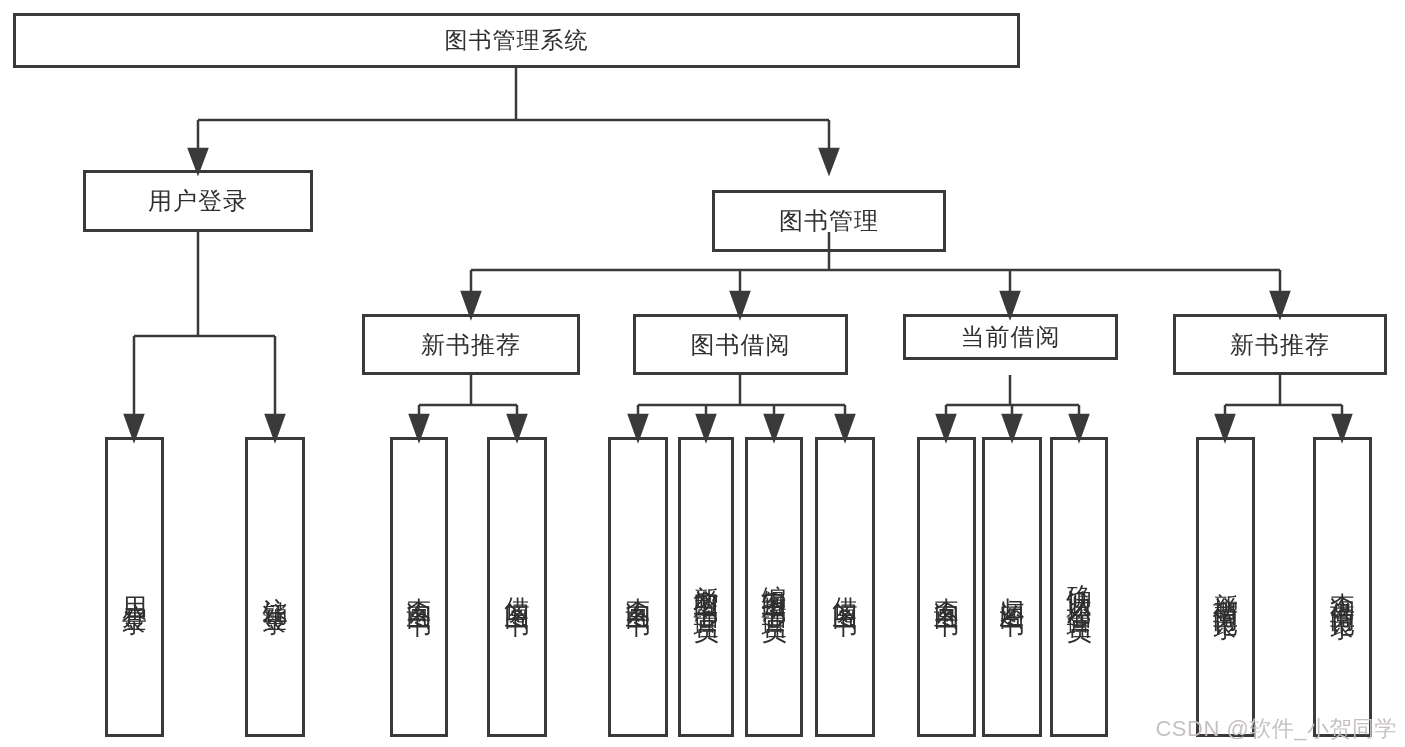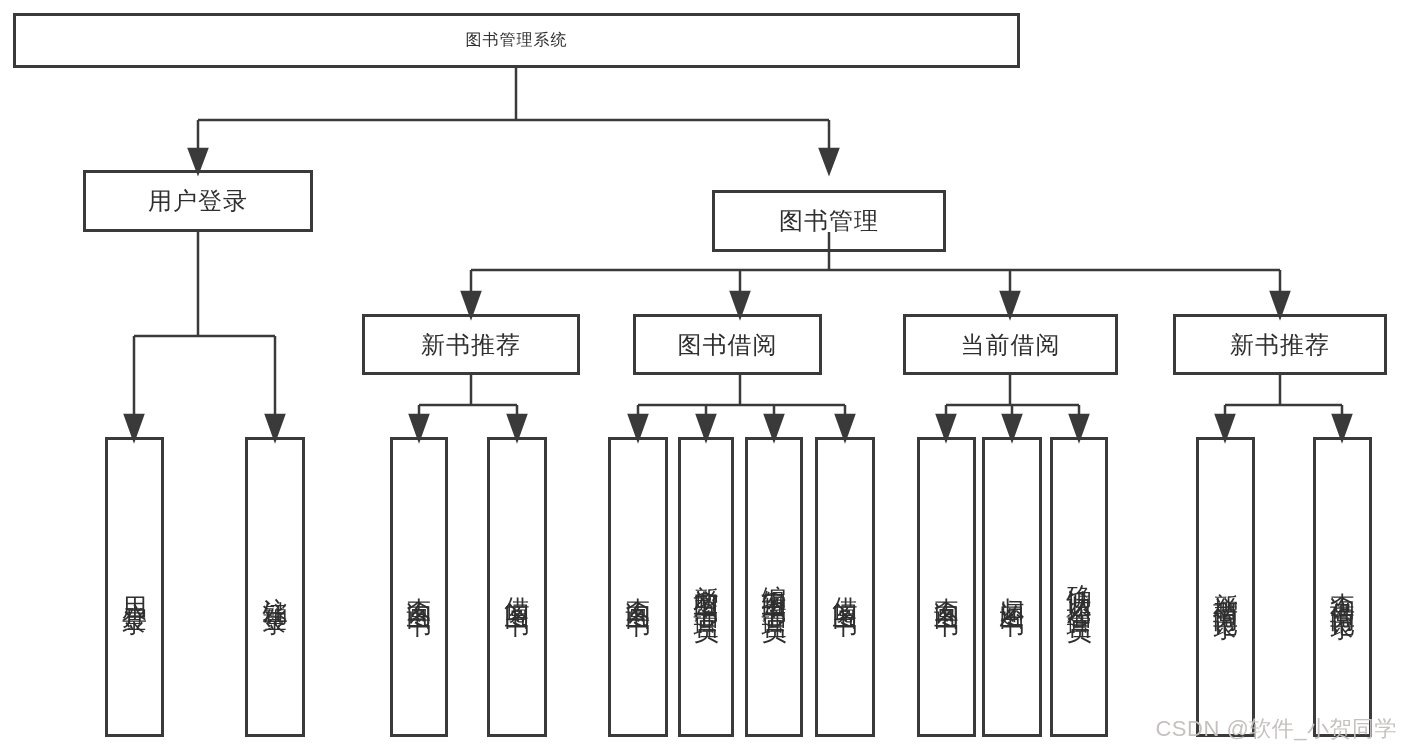--- a/index.html
+++ b/index.html
@@ -15,21 +15,21 @@
     box-sizing:border-box;
     background:#ffffff;
     border:3px solid #3a3a3a;
     display:flex;
     align-items:center;
     justify-content:center;
     color:#2f2f2f;
     z-index:2;
   }
   .h-node { font-size:24px; letter-spacing:1px; }
-  .root-node { font-size:16px; letter-spacing:1px; }
+  .root-node { font-size:23px; letter-spacing:1px; }
   .v-node { z-index:2; }
   .v-label {
     writing-mode:vertical-rl;
     text-orientation:mixed;
     font-size:25px;
     letter-spacing:5px;
     line-height:1;
     white-space:nowrap;
   }
   #connectors {
@@ -138,24 +138,24 @@
   <div class="node h-node" style="left:83px; top:170px; width:230px; height:62px;">
     <span>用户登录</span>
   </div>
   <div class="node h-node" style="left:712px; top:170px; width:234px; height:62px;margin-top:20px;">
     <span>图书管理</span>
   </div>
 
   <div class="node h-node" style="left:362px; top:314px; width:218px; height:61px;">
     <span>新书推荐</span>
   </div>
-  <div class="node h-node" style="left:633px; top:314px; width:189px; height:61px;">
+  <div class="node h-node" style="left:633px; top:314px; width:215px; height:61px;">
     <span>图书借阅</span>
   </div>
-  <div class="node h-node" style="left:903px; top:314px; width:215px; height:61px;">
+  <div class="node h-node" style="left:903px; top:314px; width:215px; height:46px;">
     <span>当前借阅</span>
   </div>
   <div class="node h-node" style="left:1173px; top:314px; width:214px; height:61px;">
     <span>新书推荐</span>
   </div>
 
   <div class="node v-node" style="left:105px; top:437px; width:59px; height:300px;">
     <span class="v-label">用户登录</span>
   </div>
   <div class="node v-node" style="left:245px; top:437px; width:60px; height:300px;">

